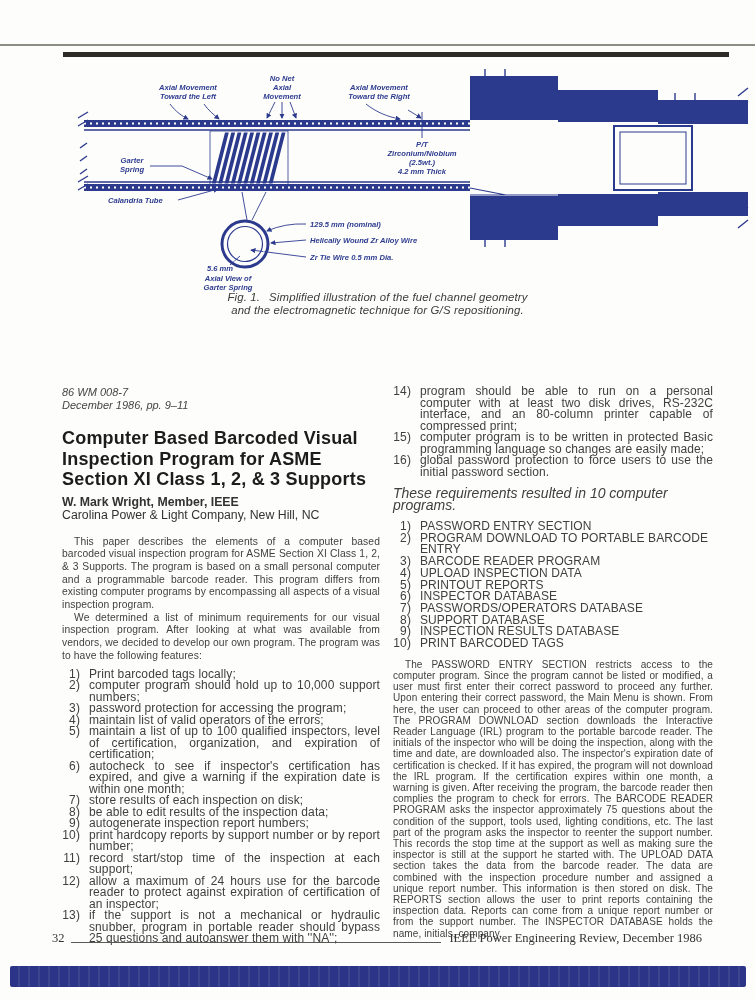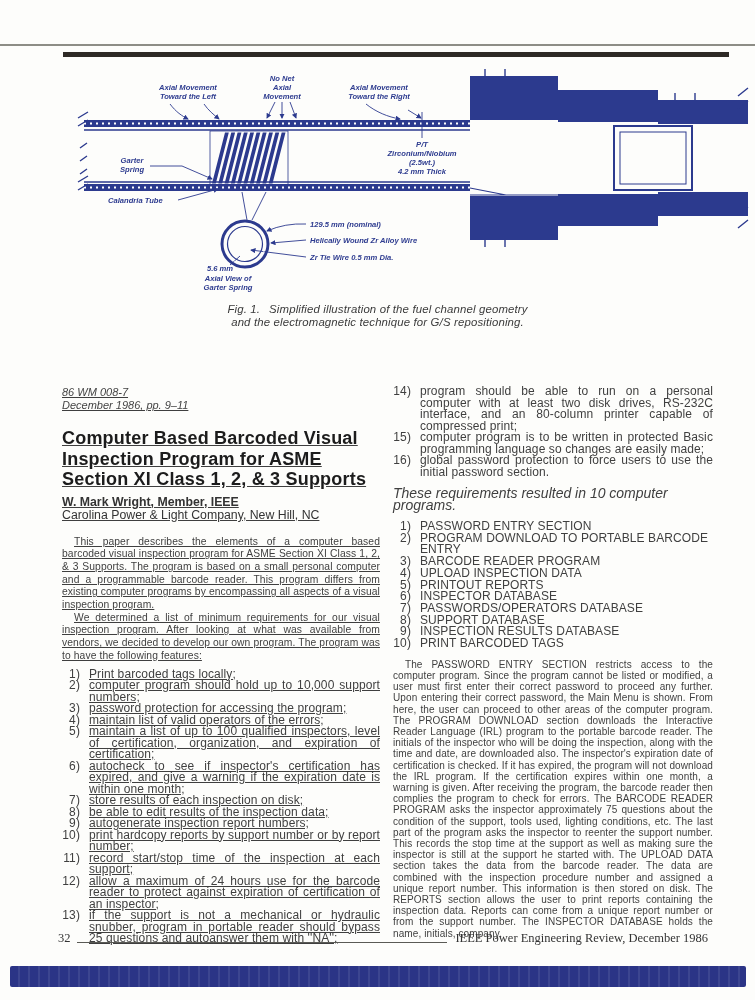--- a/index.html
+++ b/index.html
@@ -10,46 +10,46 @@
   .rule-thin{position:absolute;top:44px;left:0;width:755px;height:2px;background:#8d8d86;}
   .bar-top{position:absolute;top:52px;left:63px;width:666px;height:5px;background:#2e2a25;}
   .bar-bottom{
     position:absolute;top:966px;left:10px;width:736px;height:21px;border-radius:2px;
     background:repeating-linear-gradient(90deg,#2b3486 0 8px,#3c4590 8px 10px);
   }
   .figure-wrap{position:absolute;top:68px;left:70px;width:680px;height:224px;}
   svg .lbl{font-family:"Liberation Sans",sans-serif;font-size:7.6px;font-style:italic;font-weight:600;fill:#2d3b8f;}
   .caption{
     position:absolute;top:291px;left:0;width:755px;text-align:center;
-    font-style:italic;font-size:11.4px;line-height:13px;color:#3a3a3a;letter-spacing:.15px;margin-top:12px;
+    font-style:italic;font-size:11.4px;line-height:13px;color:#3a3a3a;letter-spacing:.15px;
   }
   .caption .figno{margin-right:9px;}
   .cols{position:absolute;top:386px;left:62px;width:651px;display:flex;gap:13px;}
-  .col-left{width:318px;text-decoration:underline;}
+  .col-left{width:318px;}
   .col-right{width:320px;}
   .frontmatter{font-style:italic;font-size:11px;line-height:13px;color:#444;margin-bottom:16px;}
   .title{
     font-size:18px;font-weight:bold;line-height:20.5px;color:#1c1c1c;
     letter-spacing:.2px;margin:0 0 6px 0;
   }
   .byline{font-size:12.3px;line-height:13.5px;color:#333;margin-bottom:13px;}
   .byline .author{font-weight:bold;}
   .bodytext{font-size:10.3px;line-height:12.7px;text-align:justify;letter-spacing:.1px;}
   .bodytext p{margin:0;text-indent:12px;}
   .col-right .bodytext{font-size:10px;line-height:11.2px;}
   ol.numlist{list-style:none;margin:6px 0 0 0;padding:0;counter-reset:li;
     font-size:12px;line-height:11.5px;text-align:justify;letter-spacing:.1px;}
   ol.numlist li{position:relative;padding-left:27px;counter-increment:li;}
   ol.numlist li::before{content:counter(li) ")";position:absolute;left:0;width:18px;text-align:right;}
   ol.start13{counter-reset:li 13;margin-top:0;}
   ol.programs{margin:10px 0 9px 0;line-height:11.7px;text-align:left;}
   .intro-line{margin:10px 0 0 0;font-size:14px;line-height:11.5px;font-style:italic;}
   .col-right .bodytext.long{margin-top:9px;}
   .footer{
-    position:absolute;top:931px;left:58px;width:650px;
+    position:absolute;top:931px;left:52px;width:650px;
     display:flex;align-items:flex-end;font-family:"Liberation Serif",serif;
     font-size:12.5px;color:#333;
   }
   .footer .pageno{padding-right:6px;}
   .footer .foot-line{flex:1;border-bottom:1.5px solid #5a5a55;margin:0 8px 3px 0;}
   .footer .journal{white-space:nowrap;}
 </style>
 </head>
 <body>
 

